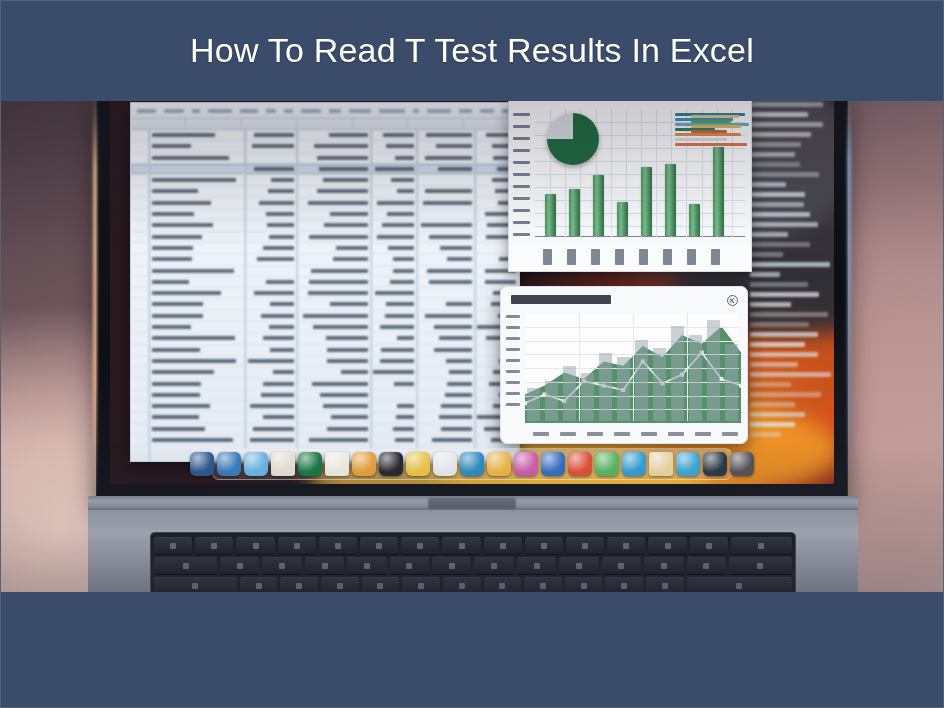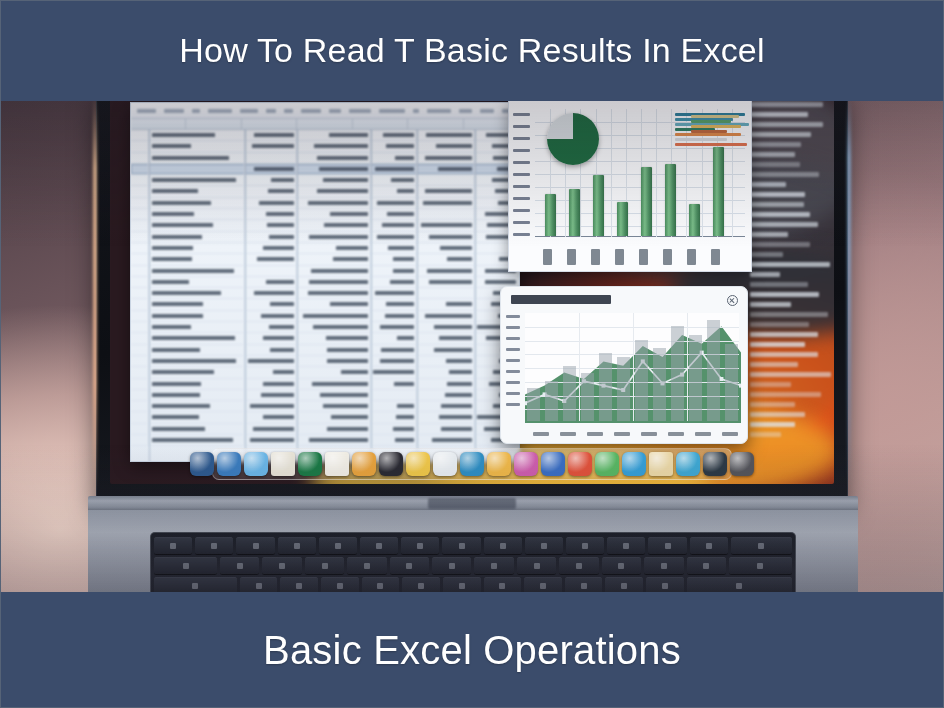--- a/index.html
+++ b/index.html
@@ -1174,21 +1174,18 @@
                 </div>
               </div>
           </div>
         </div>
       </div>
 
     </div>
   </div>
 
   <div class="banner" id="banner-top">
-    <div class="txt">How To Read T Basic Results In Excel</div>
+    <div class="txt">How To Read T Test Results In Excel</div>
   </div>
 
-  <div class="banner" id="banner-bottom">
-    <div class="txt">Basic Excel Operations</div>
-  </div>
 
   <div id="frame"></div>
 </div>
 
 </body></html>

